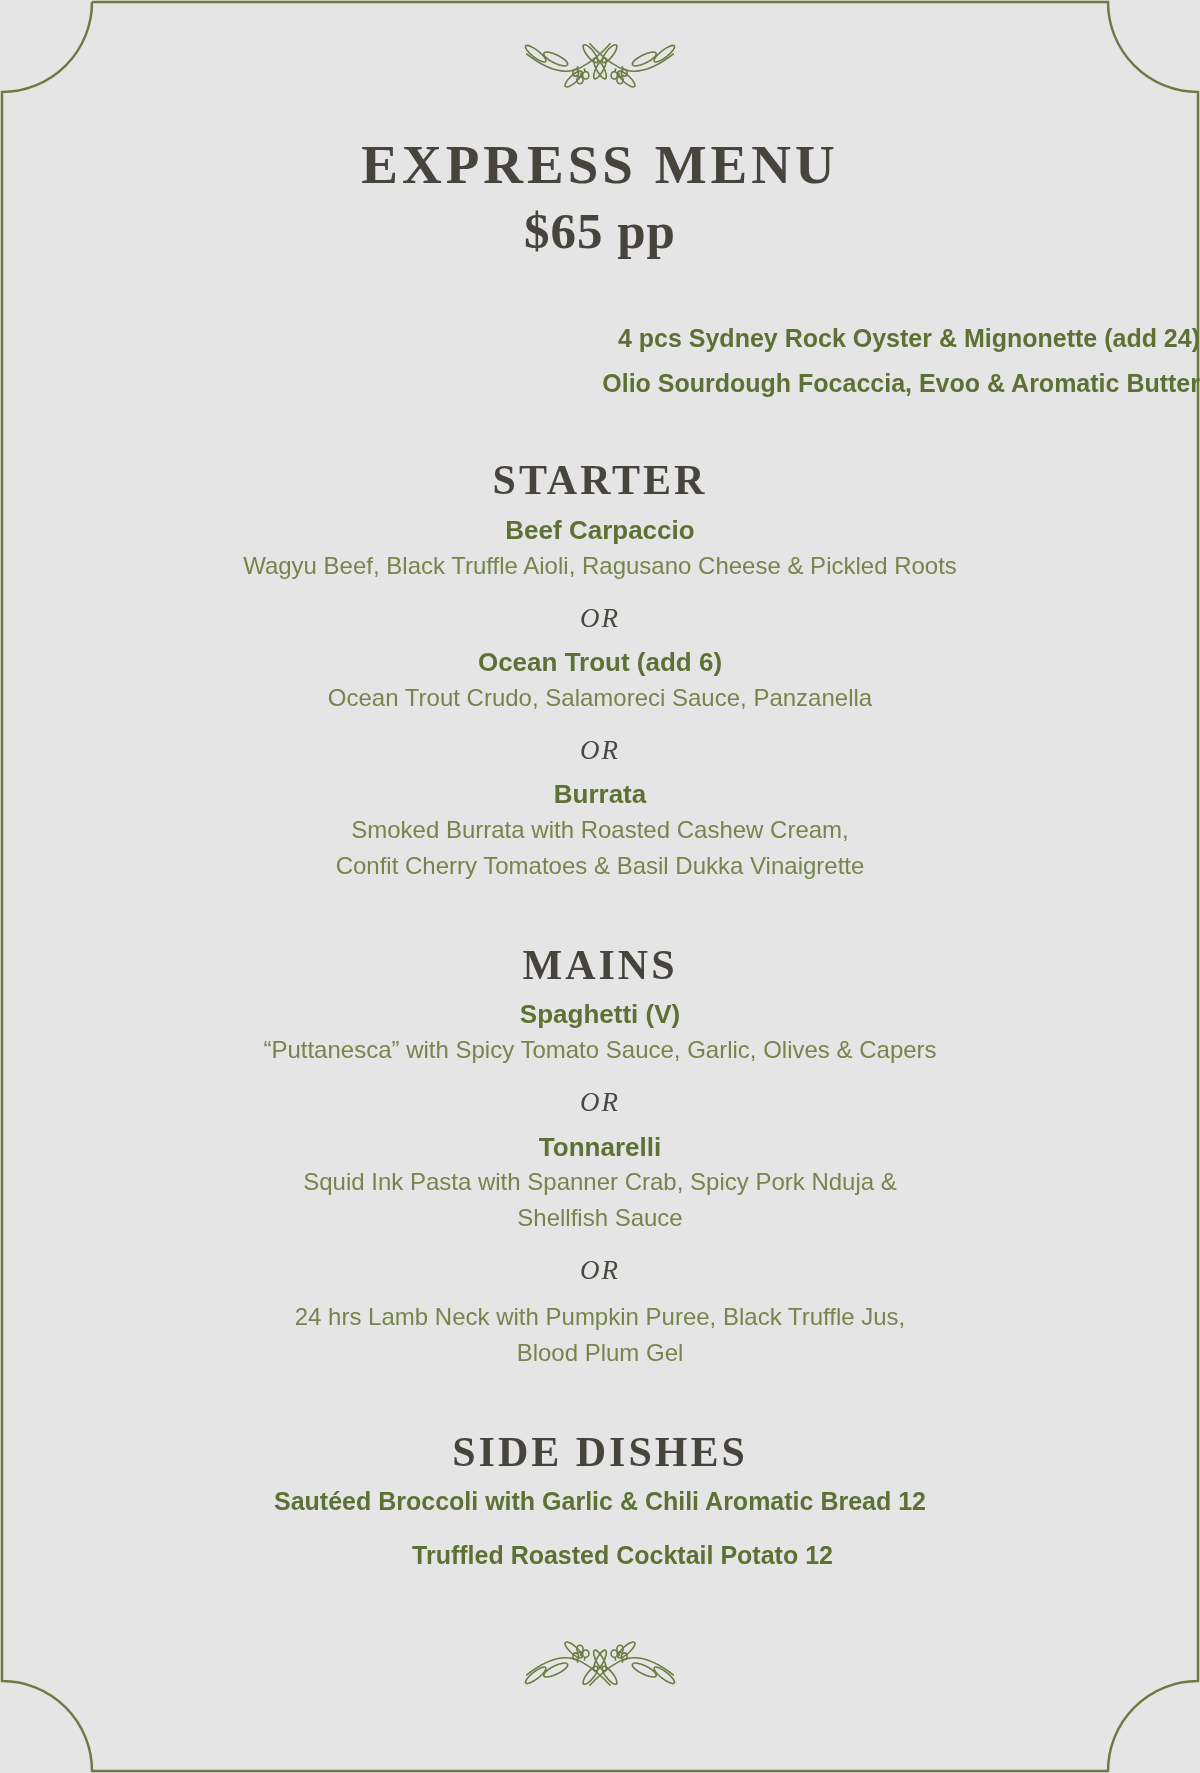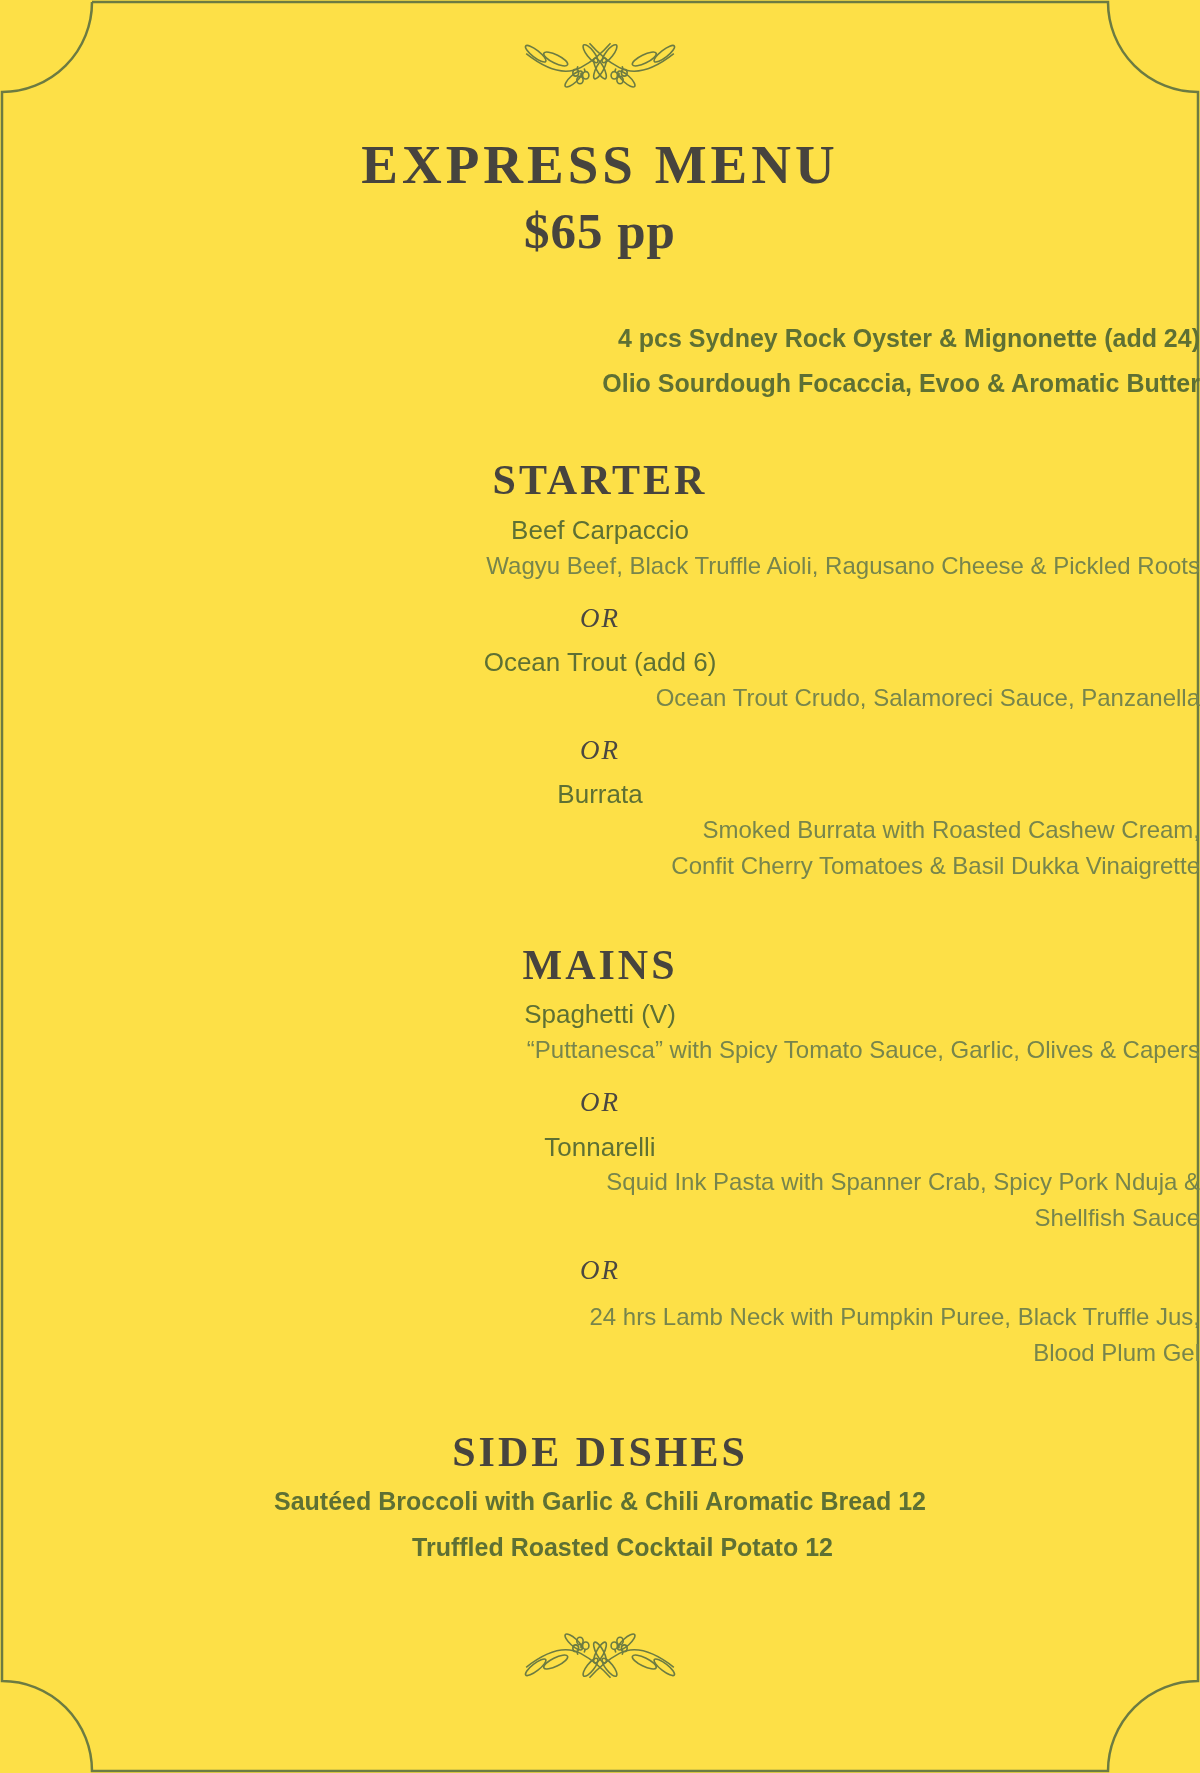--- a/index.html
+++ b/index.html
@@ -1,20 +1,20 @@
 <!DOCTYPE html>
 <html><head>
 <meta charset="utf-8">
 <style>
   html, body { margin: 0; padding: 0; background: #ffffff; }
   .page {
     position: relative;
     width: 1200px;
     height: 1773px;
-    background: #fde047;
+    background: #e5e5e5;
     overflow: hidden;
     font-family: "Liberation Sans", sans-serif;
   }
   .frame {
     position: absolute;
     inset: 0;
     pointer-events: none;
   }
   .content {
     position: relative;
@@ -59,47 +59,46 @@
     margin-bottom: 8px;
     font-family: "Liberation Serif", serif;
     font-weight: 700;
     font-size: 42px;
     line-height: 1.2;
     letter-spacing: 3px;
     color: #47443e;
   }
   .item-name {
     font-size: 26px;
-    font-weight: 400;
+    font-weight: 700;
     line-height: 1.3;
     color: #5e7034;
   }
   .item-desc {
     font-size: 24px;
     line-height: 1.5;
     color: #77854c;
-    text-align: right;
   }
   .or-divider {
     margin-top: 18px;
     margin-bottom: 12px;
     font-family: "Liberation Serif", serif;
     font-style: italic;
     font-size: 27px;
     line-height: 1.2;
     letter-spacing: 2px;
     color: #4a4741;
   }
   .side-line {
     font-size: 25px;
     font-weight: 700;
     line-height: 1.35;
     color: #5e7034;
   }
-  .side-line + .side-line { margin-top: 12px; padding-left: 45px; }
+  .side-line + .side-line { margin-top: 20px; padding-left: 45px; }
 </style>
 </head>
 <body>
 
 <div class="page">
 
   <svg class="frame" width="1200" height="1773" viewBox="0 0 1200 1773">
     <path d="M 92 2 H 1108 A 90 90 0 0 0 1198 92 V 1681 A 90 90 0 0 0 1108 1771 H 92 A 90 90 0 0 0 2 1681 V 92 A 90 90 0 0 0 92 2" fill="none" stroke="#6c7b42" stroke-width="2.5"></path>
   </svg>
 

